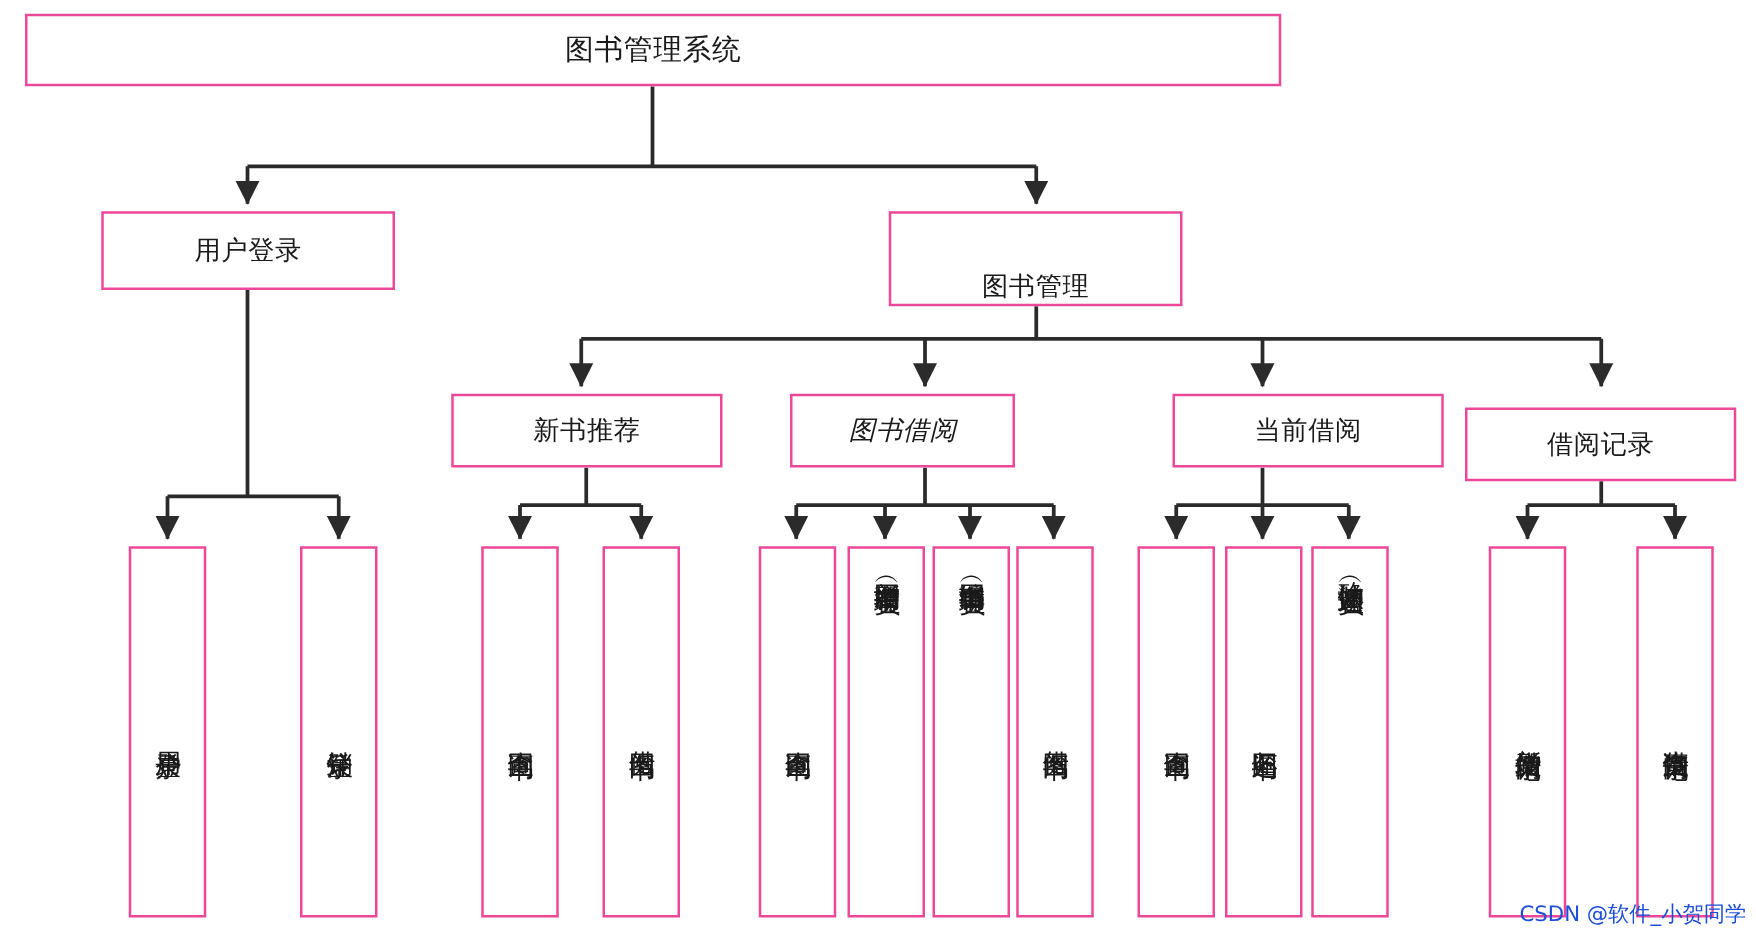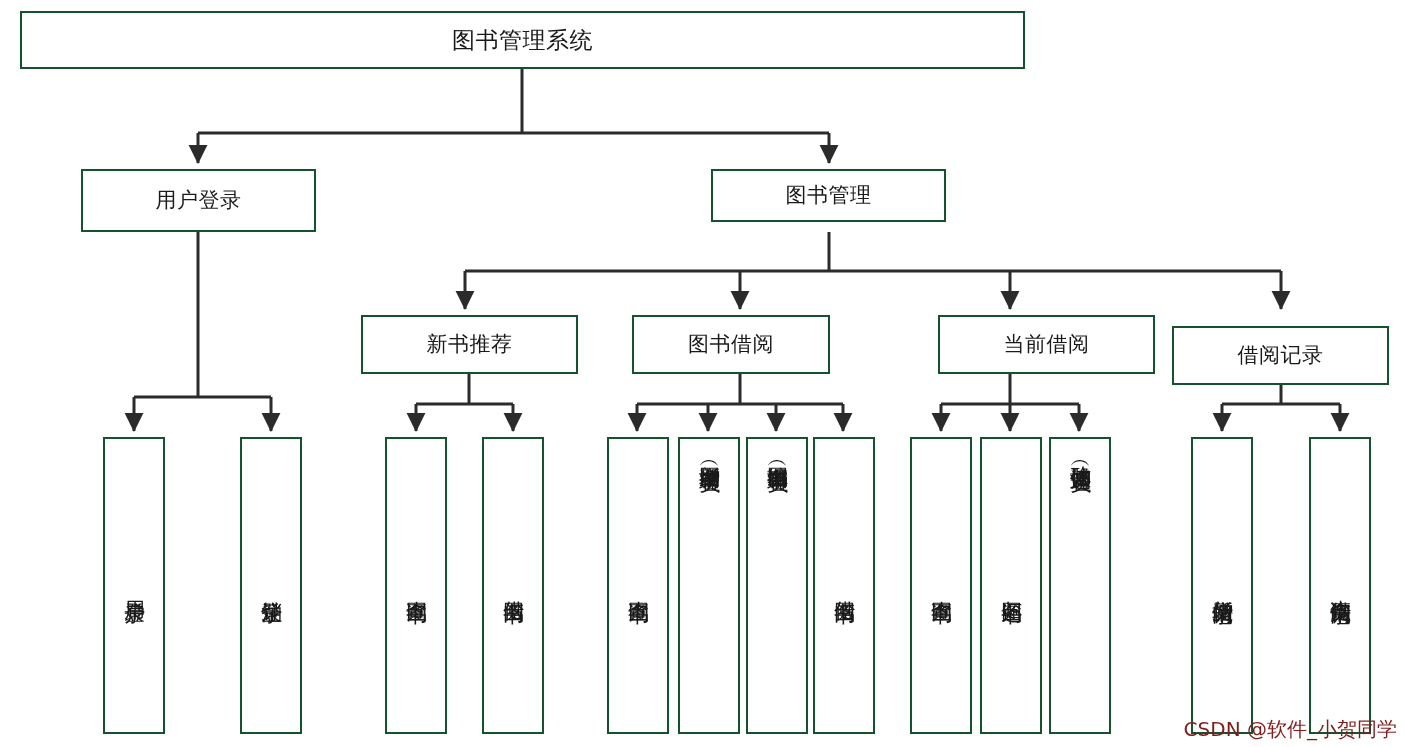--- a/index.html
+++ b/index.html
@@ -23,21 +23,21 @@
     left: 0;
     top: 0;
     width: 1405px;
     height: 747px;
     pointer-events: none;
   }
   .node {
     position: absolute;
     box-sizing: border-box;
     background: #ffffff;
-    border: 2px solid #14532d;
+    border: 2px solid #ec4899;
     display: flex;
     align-items: center;
     justify-content: center;
     text-align: center;
     color: #1a1a1a;
     z-index: 2;
   }
   .node .lbl {
     display: block;
     line-height: 1.22;
@@ -65,22 +65,22 @@
   }
   
   .n-leaf.center {
     align-items: center;
     padding-top: 0;
   }
   .watermark {
     position: absolute;
     right: 8px;
     bottom: 4px;
-    font-size: 20px;
-    color: #7f1d1d;
+    font-size: 17px;
+    color: #1d4ed8;
     white-space: nowrap;
     z-index: 5;
     font-family: "DejaVu Sans", "Liberation Sans", sans-serif;
   }
 </style>
 </head>
 <body>
 
 <div id="canvas">
 
@@ -134,28 +134,28 @@
     </g>
   </svg>
 
   <div class="node n-root" style="left:20px; top:11px; width:1005px; height:58px;">
     <span class="lbl">图书管理系统</span>
   </div>
 
   <div class="node n-l2" style="left:81px; top:169px; width:235px; height:63px;">
     <span class="lbl">用户登录</span>
   </div>
-  <div class="node n-l2" style="left:711px; top:169px; width:235px; height:53px;">
+  <div class="node n-l2" style="left:711px; top:169px; width:235px; height:76px;align-items:flex-end;">
     <span class="lbl">图书管理</span>
   </div>
 
   <div class="node n-l3" style="left:361px; top:315px; width:217px; height:59px;">
     <span class="lbl">新书推荐</span>
   </div>
-  <div class="node n-l3" style="left:632px; top:315px; width:198px; height:59px;">
+  <div class="node n-l3" style="left:632px; top:315px; width:180px; height:59px;font-style:italic;">
     <span class="lbl">图书借阅</span>
   </div>
   <div class="node n-l3" style="left:902px; top:315px; width:217px; height:59px;margin-left:36px;">
     <span class="lbl">当前借阅</span>
   </div>
   <div class="node n-l3" style="left:1172px; top:315px; width:217px; height:59px;margin-top:11px;">
     <span class="lbl">借阅记录</span>
   </div>
 
   <div class="node n-leaf center" style="left:103px; top:437px; width:62px; height:297px;">

